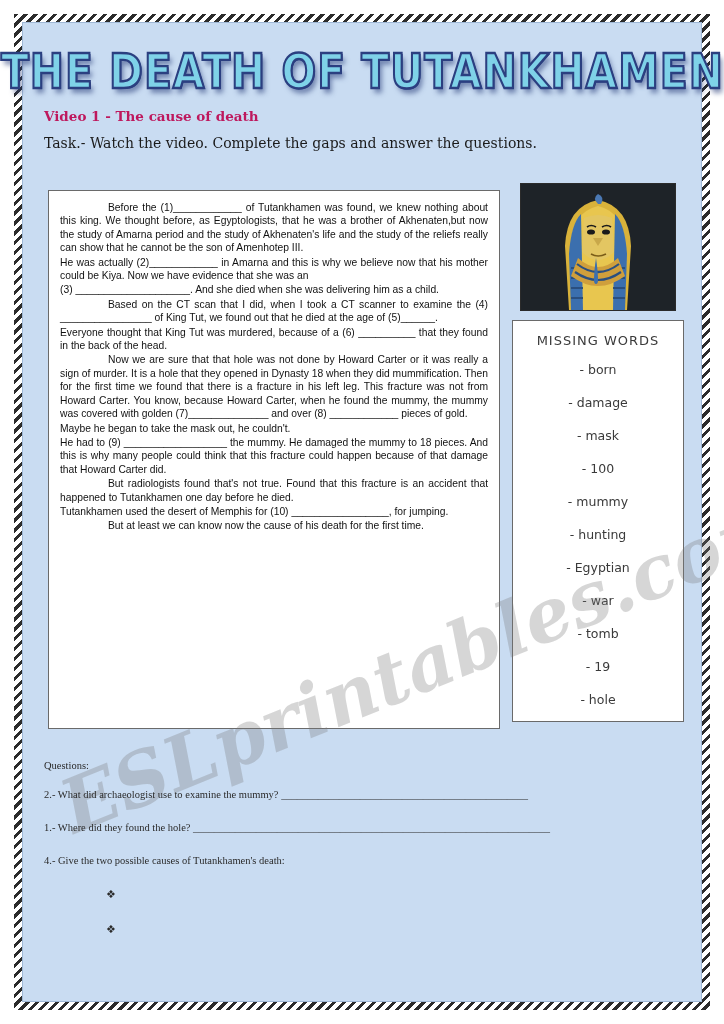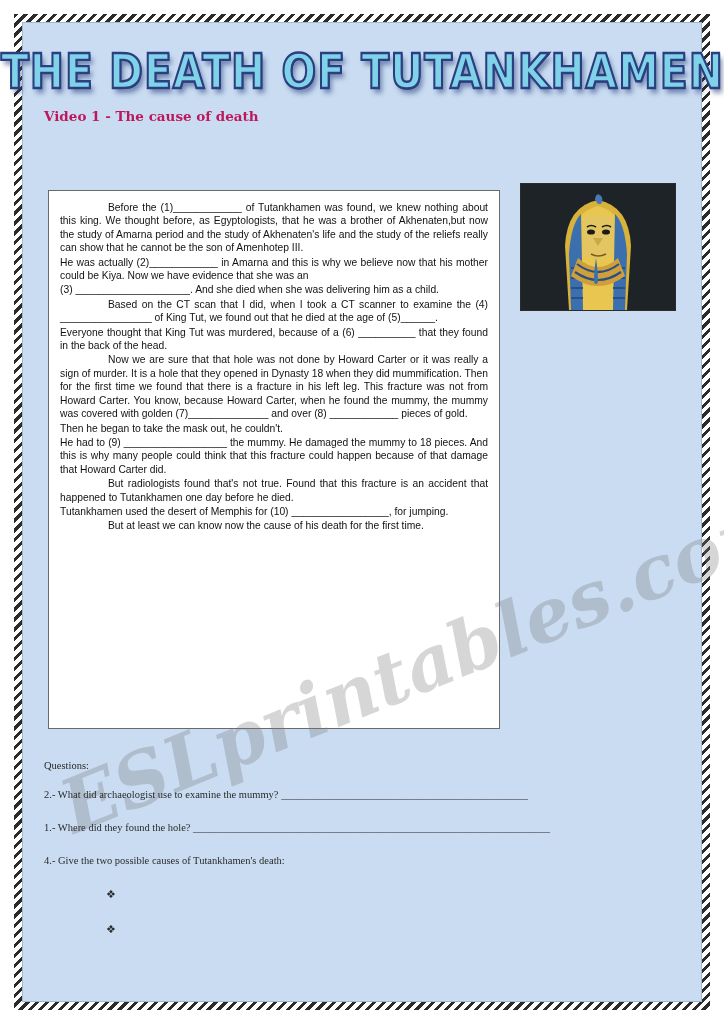--- a/index.html
+++ b/index.html
@@ -166,29 +166,30 @@
 <div id="sheet">
 
   <div class="page-border"></div>
   <div class="page-inner"></div>
 
   <div class="title-wrap">
     <div class="title">THE DEATH OF TUTANKHAMEN</div>
   </div>
 
   <div class="subtitle">Video 1 - The cause of death</div>
+  <div class="task">Task.- Watch the video. Complete the gaps and answer the questions.</div>
 
   <div class="text-box">
     <p class="ind">Before the (1)____________ of Tutankhamen was found, we knew nothing about this king. We thought before, as Egyptologists, that he was a brother of Akhenaten,but now the study of Amarna period and the study of Akhenaten's life and the study of the reliefs really can show that he cannot be the son of Amenhotep III.</p>
     <p>He was actually (2)____________ in Amarna and this is why we believe now that his mother could be Kiya. Now we have evidence that she was an</p>
     <p>(3) ____________________. And she died when she was delivering him as a child.</p>
     <p class="ind">Based on the CT scan that I did, when I took a CT scanner to examine the (4) ________________ of King Tut, we found out that he died at the age of (5)______.</p>
     <p>Everyone thought that King Tut was murdered, because of a (6) __________ that they found in the back of the head.</p>
     <p class="ind">Now we are sure that that hole was not done by Howard Carter or it was really a sign of murder. It is a hole that they opened in Dynasty 18 when they did mummification. Then for the first time we found that there is a fracture in his left leg. This fracture was not from Howard Carter. You know, because Howard Carter, when he found the mummy, the mummy was covered with golden (7)______________ and over (8) ____________ pieces of gold.</p>
-    <p>Then he began to take the mask out, he couldn't.</p>
+    <p>Maybe he began to take the mask out, he couldn't.</p>
     <p>He had to (9) __________________ the mummy. He damaged the mummy to 18 pieces. And this is why many people could think that this fracture could happen because of that damage that Howard Carter did.</p>
     <p class="ind">But radiologists found that's not true. Found that this fracture is an accident that happened to Tutankhamen one day before he died.</p>
     <p>Tutankhamen used the desert of Memphis for (10) _________________, for jumping.</p>
     <p class="ind">But at least we can know now the cause of his death for the first time.</p>
   </div>
 
   <div class="mask-img">
     <svg width="154" height="126" viewBox="0 0 154 126">
       <rect x="0" y="0" width="154" height="126" fill="#15171a"></rect>
       <rect x="0" y="0" width="154" height="126" fill="#1e2328"></rect>
@@ -222,20 +223,34 @@
       <path d="M57 74 Q77 92 97 74 L104 92 Q77 112 50 92 Z" fill="#cf9f3c"></path>
       <g stroke="#2a4f80" stroke-width="2.2" fill="none">
         <path d="M56 80 Q77 96 98 80"></path>
         <path d="M54 88 Q77 104 100 88"></path>
       </g>
 
       <path d="M75 74 q2 14 2 22 q0 4 -2 4 q-2 0 -2 -4 q0 -8 2 -22" fill="#3b6fae"></path>
     </svg>
   </div>
 
+  <div class="words-box">
+    <div class="words-title">MISSING WORDS</div>
+    <div class="word">- born</div>
+    <div class="word">- damage</div>
+    <div class="word">- mask</div>
+    <div class="word">- 100</div>
+    <div class="word">- mummy</div>
+    <div class="word">- hunting</div>
+    <div class="word">- Egyptian</div>
+    <div class="word">- war</div>
+    <div class="word">- tomb</div>
+    <div class="word">- 19</div>
+    <div class="word">- hole</div>
+  </div>
 
   <div class="watermark">
     <span>ESLprintables.com</span>
   </div>
 
   <div class="questions">
     <div class="qlabel">Questions:</div>
     <div class="qline">2.- What did archaeologist use to examine the mummy? _______________________________________________</div>
     <div class="qline">1.- Where did they found the hole? ____________________________________________________________________</div>
     <div class="qline">4.- Give the two possible causes of Tutankhamen's death:</div>

